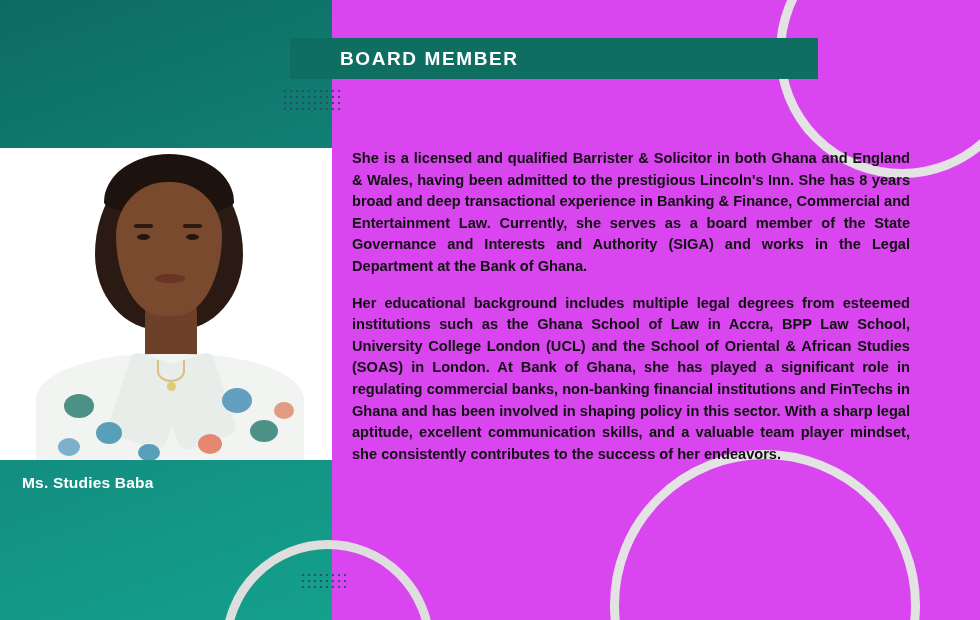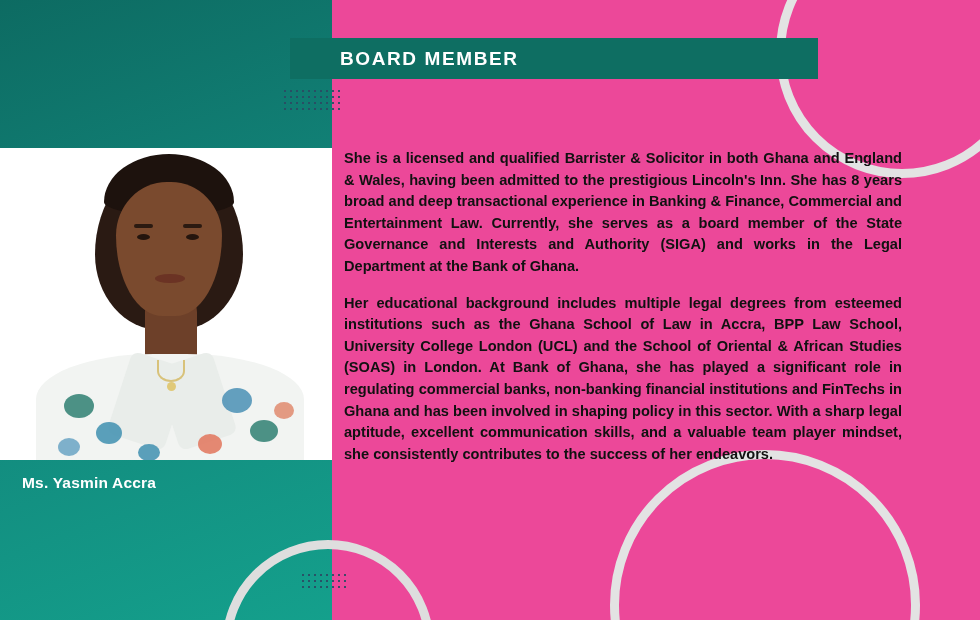--- a/index.html
+++ b/index.html
@@ -7,21 +7,21 @@
     width: 980px;
     height: 620px;
     overflow: hidden;
     background: #ffffff;
     font-family: "Liberation Sans", sans-serif;
   }
   .slide {
     position: relative;
     width: 980px;
     height: 620px;
-    background: #ec4899;
+    background: #d946ef;
     overflow: hidden;
   }
 
   
   .left-panel {
     position: absolute;
     left: 0; top: 0;
     width: 332px;
     height: 620px;
     background: linear-gradient(160deg, #0d6b62 0%, #12857a 45%, #14a08c 100%);
@@ -152,21 +152,21 @@
   .name-bar .name-text {
     color: #ffffff;
     font-size: 15.5px;
     font-weight: bold;
     letter-spacing: .2px;
   }
 
   
   .body-copy {
     position: absolute;
-    left: 344px; top: 148px;
+    left: 352px; top: 148px;
     width: 558px;
   }
   .body-copy p {
     color: #111111;
     font-size: 14.6px;
     font-weight: bold;
     line-height: 1.48;
     text-align: justify;
     text-justify: inter-word;
     margin-bottom: 15px;
@@ -213,21 +213,21 @@
       <div class="flower f5"></div>
       <div class="flower f6"></div>
       <div class="flower f7"></div>
       <div class="flower f8"></div>
       <div class="p-necklace"></div>
       <div class="p-pendant"></div>
     </div>
   </div>
 
   <div class="name-bar">
-    <span class="name-text">Ms. Yasmin Accra</span>
+    <span class="name-text">Ms. Studies Baba</span>
   </div>
 
   <div class="body-copy">
     <p>She is a licensed and qualified Barrister &amp; Solicitor in both Ghana and England &amp; Wales, having been admitted to the prestigious Lincoln's Inn. She has 8 years broad and deep transactional experience in Banking &amp; Finance, Commercial and Entertainment Law. Currently, she serves as a board member of the State Governance and Interests and Authority (SIGA) and works in the Legal Department at the Bank of Ghana.</p>
     <p>Her educational background includes multiple legal degrees from esteemed institutions such as the Ghana School of Law in Accra, BPP Law School, University College London (UCL) and the School of Oriental &amp; African Studies (SOAS) in London. At Bank of Ghana, she has played a significant role in regulating commercial banks, non-banking financial institutions and FinTechs in Ghana and has been involved in shaping policy in this sector. With a sharp legal aptitude, excellent communication skills, and a valuable team player mindset, she consistently contributes to the success of her endeavors.</p>
   </div>
 
 </div>
 
 </body></html>

